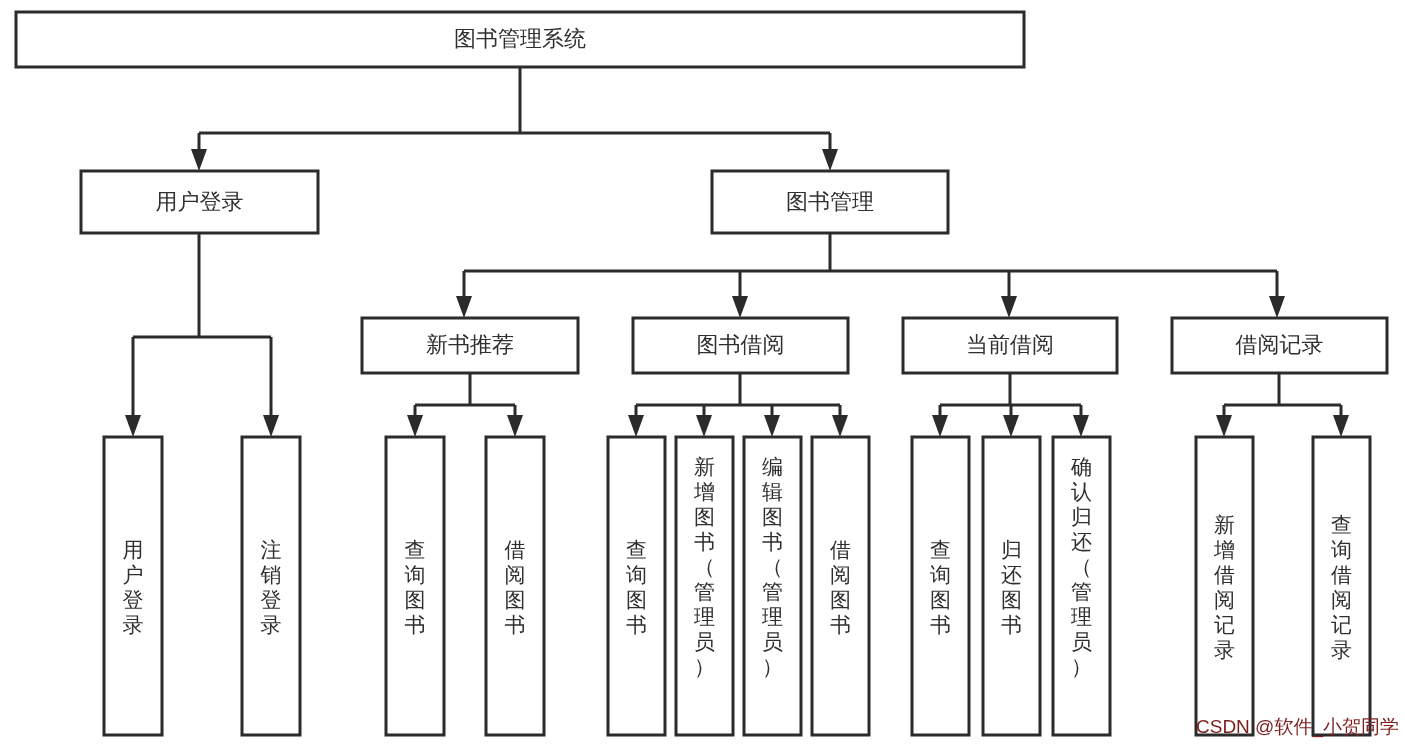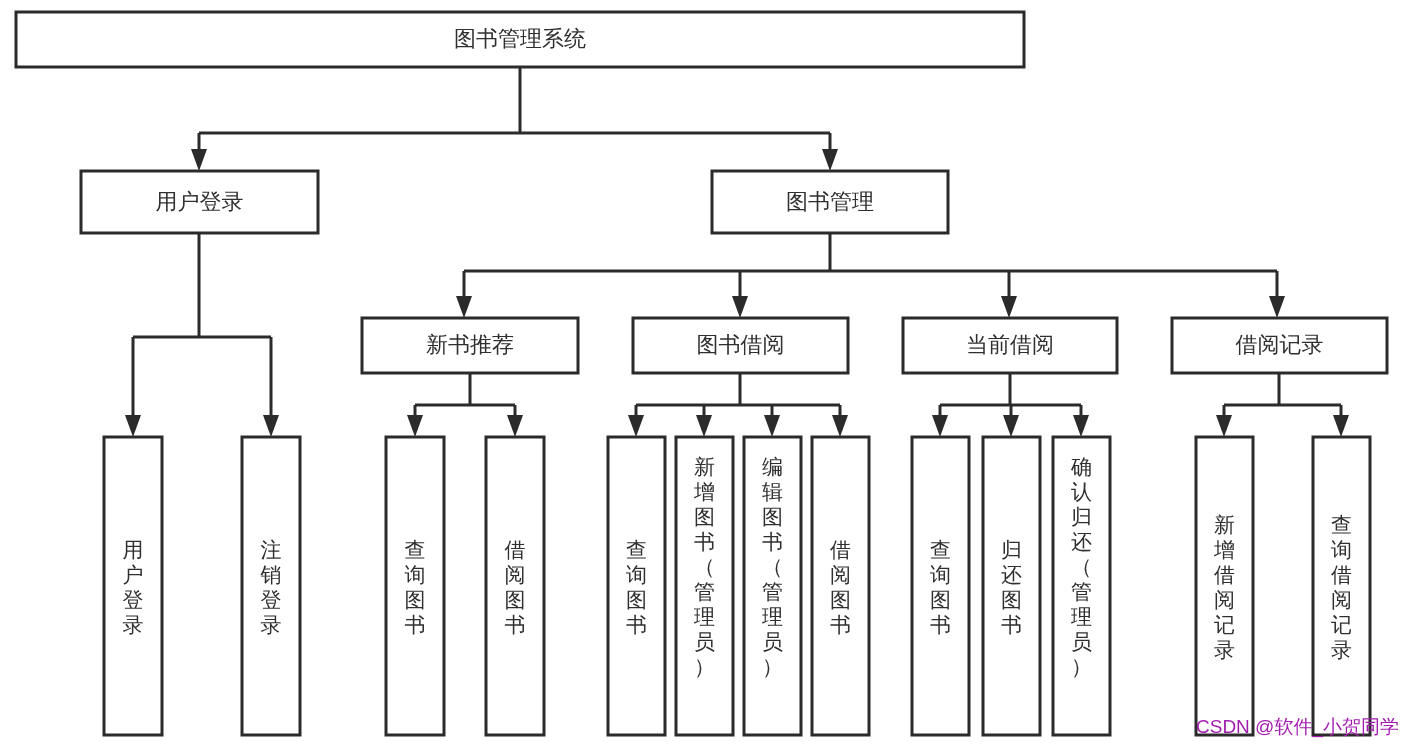--- a/index.html
+++ b/index.html
@@ -15,21 +15,21 @@
   .node-label{
     fill:#2f2f2f;
     font-family:"Liberation Sans","DejaVu Sans",sans-serif;
     font-size:22px;
     text-anchor:middle;
     dominant-baseline:middle;
   }
   .node-label.vertical{font-size:21px;}
   .watermark{
     position:absolute;
-    color:#a21caf;
+    color:#7f1d1d;
     font-family:"Liberation Sans","DejaVu Sans",sans-serif;
     font-size:19px;
     white-space:nowrap;
     pointer-events:none;
   }
 </style>
 </head>
 <body>
 
 <svg id="diagram" viewBox="0 0 1405 747" xmlns="http://www.w3.org/2000/svg">

